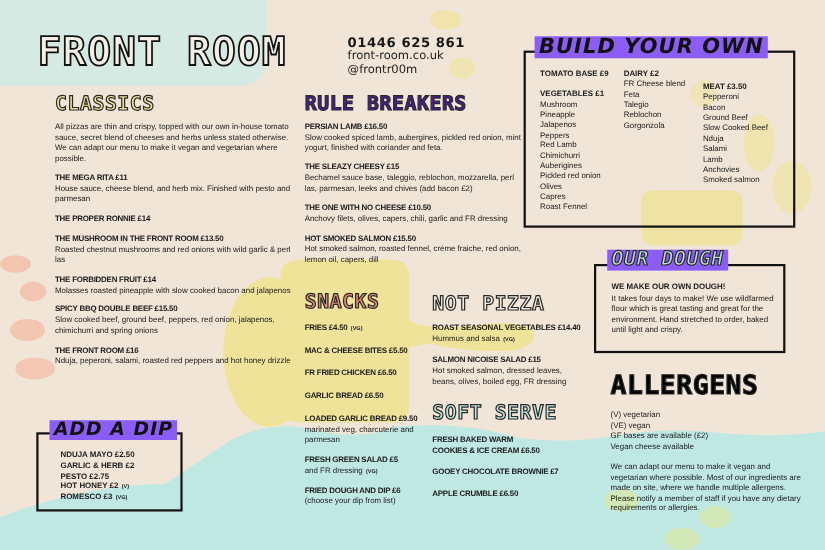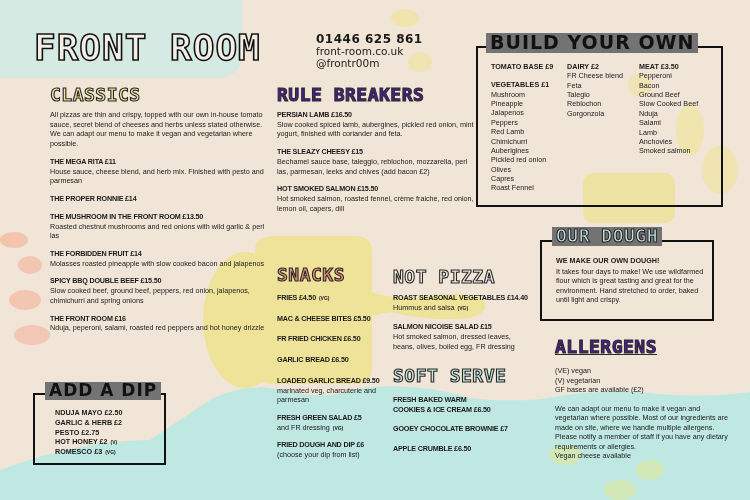--- a/index.html
+++ b/index.html
@@ -41,40 +41,40 @@
       line-height: 1;
       letter-spacing: 0.5px;
       -webkit-text-stroke: 1.1px #2a2a2a;
     }
     .t-classics { color: #efe39a; font-size: 18px; }
     .t-rule { color: #4c1d95; font-size: 18px; }
     .t-snacks { color: #e08c78; font-size: 18px; }
     .t-notpizza { color: #f4efe6; font-size: 18px; }
     .t-softserve { color: #bfe6e0; font-size: 18px; }
     .t-dough { color: #bfe0de; font-size: 18px; }
-    .t-allergens { color: #4c1d95; font-size: 18px; text-decoration: underline; }
+    .t-allergens { color: #000000; font-size: 24px; }
     .t-build, .t-dip {
       font-family: "DejaVu Sans", sans-serif; font-weight: bold; color: #111;
       -webkit-text-stroke: 0; letter-spacing: 1px;
     }
     .t-build { font-size: 19px; }
     .t-dip { font-size: 17px; }
 
     .body-txt { font-size: 7.2px; line-height: 1.32; }
     .item { margin-bottom: 8px; font-size: 7.2px; line-height: 1.35; }
     .item .name { font-weight: bold; letter-spacing: -0.2px; }
     .tag { font-size: 5px; font-weight: bold; margin-left: 3px; }
 
     .boxed {
       position: absolute;
       border: 2px solid #111;
     }
     .boxed .title-wrap {
       position: absolute; top: -13px; left: 10px;
-      background: #737373; padding: 0 4px;
+      background: #8b5cf6; padding: 0 4px; font-style: italic;
     }
 
     .build-col { position: absolute; top: 24px; font-size: 7.2px; line-height: 1.3; }
     .build-col .head { font-weight: bold; }
     .dip-list { font-size: 7.2px; line-height: 1.36; font-weight: bold; }
   </style>
 </head>
 <body>
 
 <div class="bg bg-teal-top"></div>
@@ -154,20 +154,24 @@
 
 <div class="abs" style="left:277px; top:86px; width:200px;">
   <div class="sec-title t-rule" style="margin-bottom:6px;">RULE BREAKERS</div>
   <div class="item">
       <div class="name">PERSIAN LAMB £16.50</div>
       <div>Slow cooked spiced lamb, aubergines, pickled red onion, mint yogurt, finished with  coriander and feta.</div>
     </div>
   <div class="item">
       <div class="name">THE SLEAZY CHEESY £15</div>
       <div>Bechamel sauce base, taleggio, reblochon, mozzarella, perl las, parmesan, leeks and chives (add bacon £2)</div>
+    </div>
+  <div class="item">
+      <div class="name">THE ONE WITH NO CHEESE £10.50</div>
+      <div>Anchovy filets, olives, capers, chili, garlic and FR dressing</div>
     </div>
   <div class="item">
       <div class="name">HOT SMOKED SALMON £15.50</div>
       <div>Hot smoked salmon, roasted fennel, crème fraiche, red onion, lemon oil, capers, dill</div>
     </div>
 </div>
 
 <div class="abs" style="left:277px; top:266px; width:110px;">
   <div class="sec-title t-snacks" style="margin-bottom:9px;">SNACKS</div>
   <div class="item" style="margin-bottom:11px;"><span class="name">FRIES £4.50</span><span class="tag">(VG)</span></div>
@@ -235,21 +239,21 @@
     <div>Roast Fennel</div>
   </div>
   <div class="build-col" style="left:89px; top:14px;">
     <div class="head">DAIRY £2</div>
     <div>FR Cheese blend</div>
     <div>Feta</div>
     <div>Talegio</div>
     <div>Reblochon</div>
     <div>Gorgonzola</div>
   </div>
-  <div class="build-col" style="left:161px; top:14px;">
+  <div class="build-col" style="left:161px; top:26px;">
     <div class="head">MEAT £3.50</div>
     <div>Pepperoni</div>
     <div>Bacon</div>
     <div>Ground Beef</div>
     <div>Slow Cooked Beef</div>
     <div>Nduja</div>
     <div>Salami</div>
     <div>Lamb</div>
     <div>Anchovies</div>
     <div>Smoked salmon</div>
@@ -261,18 +265,18 @@
     <span class="sec-title t-dough">OUR DOUGH</span>
   </div>
   <div style="position:absolute; left:14px; top:14px; width:150px;">
     <div class="body-txt" style="font-weight:bold; margin-bottom:1px;">WE MAKE OUR OWN DOUGH!</div>
     <div class="body-txt">It takes four days to make! We use wildfarmed flour which is great tasting and great for the environment. Hand stretched to order, baked until light and crispy.</div>
   </div>
 </div>
 
 <div class="abs" style="left:555px; top:338px; width:175px;">
   <div class="sec-title t-allergens" style="margin-bottom:10px;">ALLERGENS</div>
+  <div class="body-txt">(V) vegetarian</div>
   <div class="body-txt">(VE) vegan</div>
-  <div class="body-txt">(V) vegetarian</div>
   <div class="body-txt">GF bases are available (£2)</div>
+  <div class="body-txt">Vegan cheese available</div>
   <div class="body-txt" style="margin-top:9px;">We can adapt our menu to make it vegan and vegetarian where possible. Most of our ingredients are made on site, where we handle multiple allergens. Please notify a member of staff if you have any dietary requirements or allergies.</div>
-  <div class="body-txt">Vegan cheese available</div>
 </div>
 
 </body></html>

